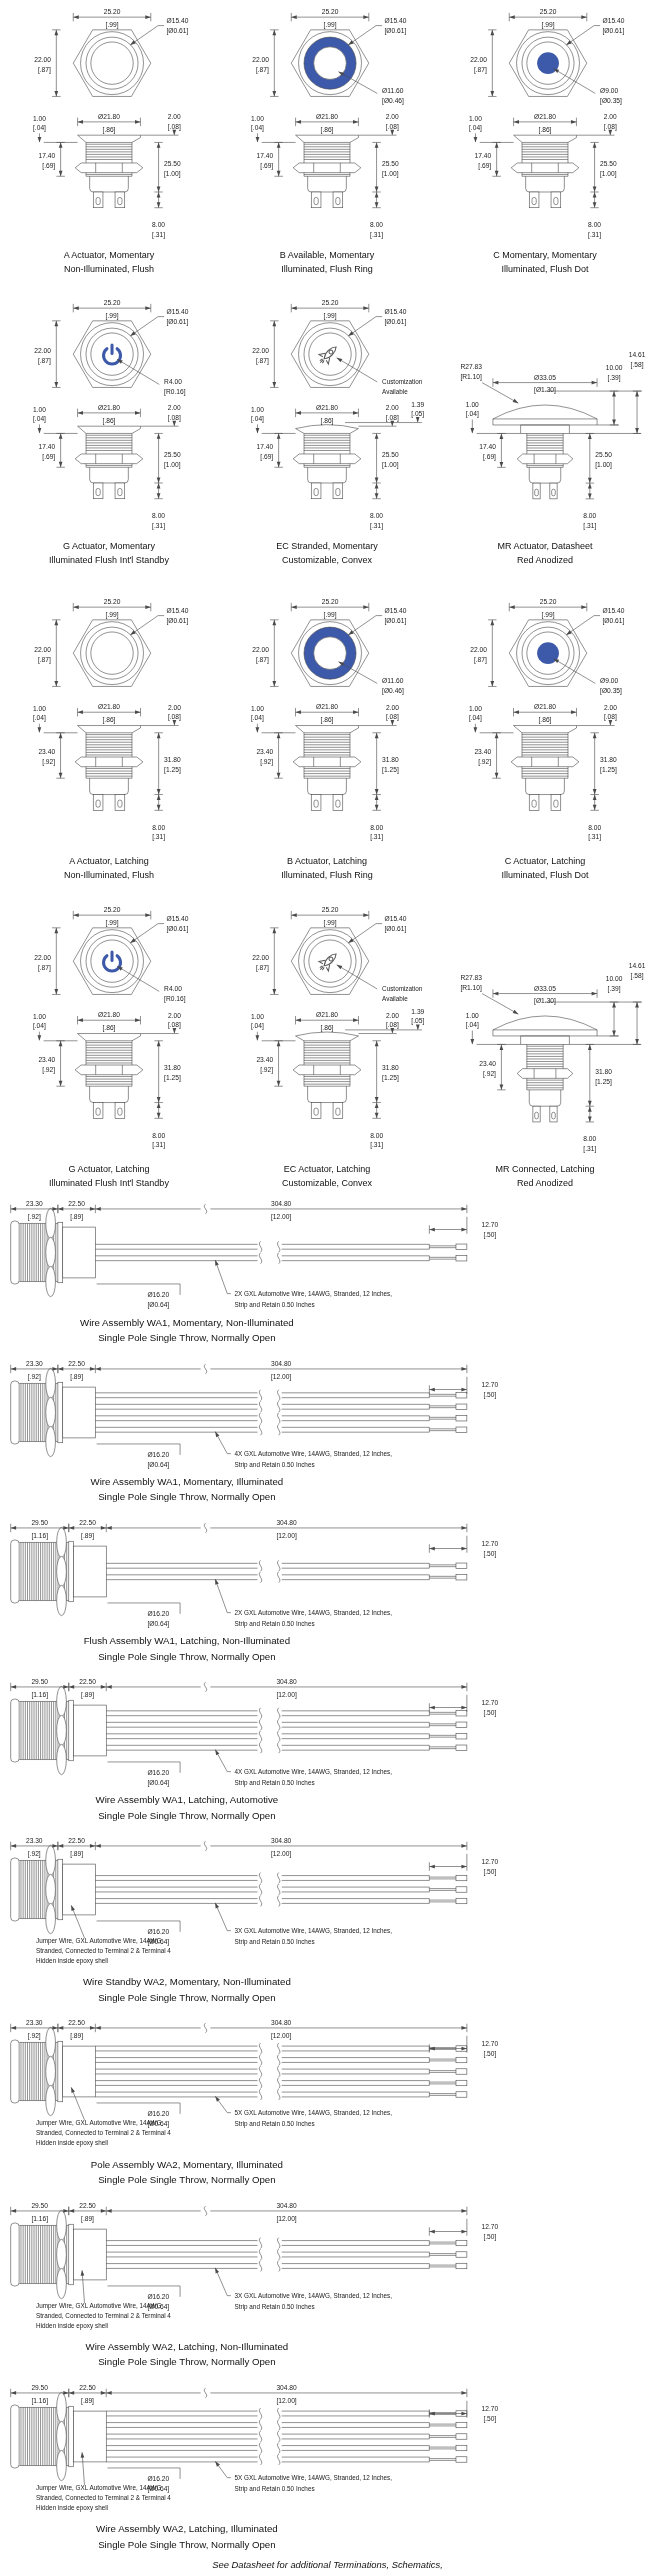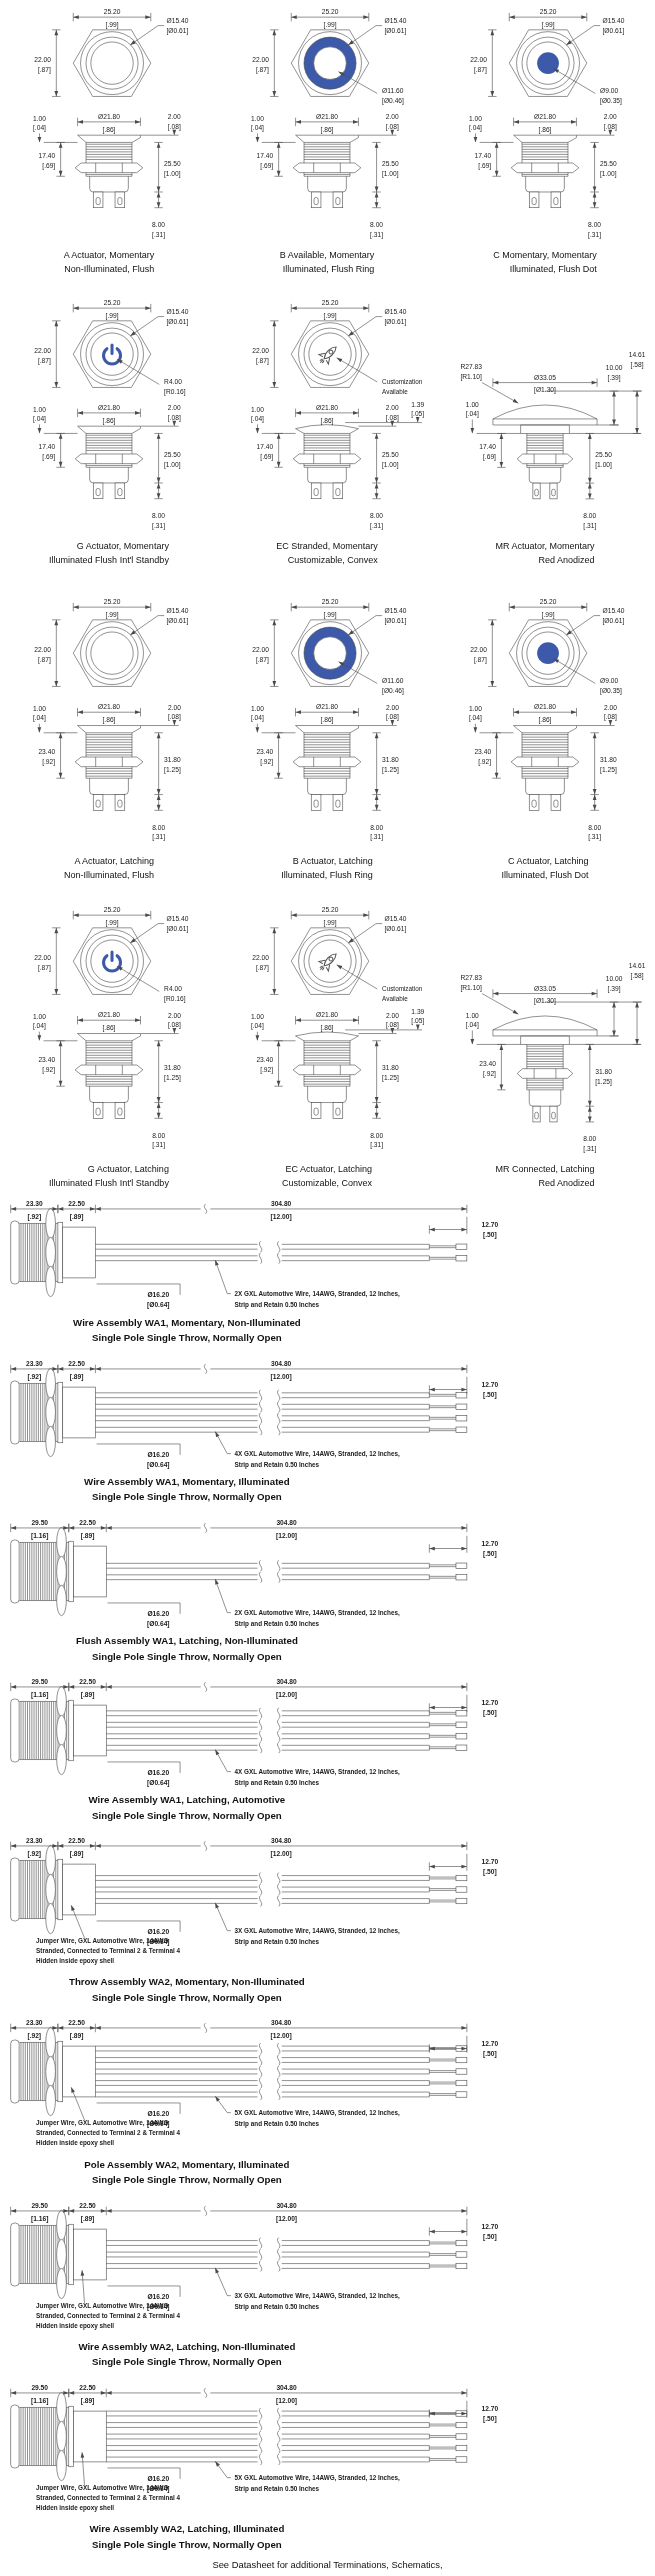--- a/index.html
+++ b/index.html
@@ -1,23 +1,23 @@
 <!DOCTYPE html>
 <html style="font-size:9.7px"><head>
 <meta charset="utf-8">
 <style>
   html,body{margin:0;padding:0;background:#fff;}
   body{width:655px;font-family:"Liberation Sans",sans-serif;color:#111;}
   .page{position:relative;width:655px;background:#fff;padding-top:2.4px;}
   .grid{display:grid;grid-template-columns:218px 218px 218px;grid-template-rows:276px 291px 315px 308px;}
   .cell{display:flex;flex-direction:column;align-items:center;justify-content:flex-end;padding-bottom:2.4px;}
-  .cap2{text-align:right;font-size:9px;line-height:1.5;color:#111;margin-top:2.4px;}
-  .asm{margin:0 0 6px 4.9px;font-weight:bold;}
+  .cap2{text-align:center;font-size:9px;line-height:1.5;color:#111;margin-top:2.4px;}
+  .asm{margin:0 0 6px 4.9px;}
   .asm-cap{width:364px;text-align:center;font-size:9.7px;line-height:1.6;color:#111;margin-top:1.2px;}
-  .footer{margin-top:3.6px;text-align:center;font-size:9.4px;line-height:1.55;color:#111;}
+  .footer{margin-top:3.6px;text-align:center;font-style:italic;font-size:9.4px;line-height:1.55;color:#111;}
   svg{display:block;}
   svg text{font-family:"Liberation Sans",sans-serif;font-size:11px;fill:#1a1a1a;}
   svg text.note{font-size:10.5px;}
   .draw{line-height:0;}
 </style>
 </head>
 <body>
 
 <div class="page">
 
@@ -628,21 +628,21 @@
             <text x="263" y="283" text-anchor="start">[1.00]</text>
             <line x1="254" y1="310" x2="254" y2="336" stroke="#4a4a4a" stroke-width="1"></line>
             <polygon points="0,0 -9,-3.1 -9,3.1" transform="translate(254,310) rotate(270)" fill="#4a4a4a"></polygon>
             <polygon points="0,0 -9,-3.1 -9,3.1" transform="translate(254,336) rotate(90)" fill="#4a4a4a"></polygon>
             <line x1="247" y1="336" x2="261" y2="336" stroke="#4a4a4a" stroke-width="1"></line>
             <text x="254" y="368" text-anchor="middle">8.00</text>
             <text x="254" y="384" text-anchor="middle">[.31]</text>
           </svg>
         </div>
       <div class="cap2">
-          <div>MR Actuator, Momentary</div>
+          <div>MR Actuator, Datasheet</div>
           <div>Red Anodized</div>
         </div>
     </div>
     <div class="cell">
       <div class="draw">
           <svg width="218" height="106" viewBox="0 0 360 175">
             <g fill="none" stroke="#4a4a4a">
               <polygon points="121,96 153,41 217,41 249,96 217,151 153,151"></polygon>
               <circle cx="185" cy="96" r="52"></circle>
               <circle cx="185" cy="96" r="43"></circle>
@@ -1818,21 +1818,21 @@
             <text x="378" y="172" text-anchor="start" class="note">3X GXL Automotive Wire, 14AWG, Stranded, 12 Inches,</text>
             <text x="378" y="190" text-anchor="start" class="note">Strip and Retain 0.50 Inches</text>
             <line x1="130" y1="180" x2="108" y2="126" stroke="#4a4a4a" stroke-width="1"></line>
             <polygon points="0,0 -9,-3.1 -9,3.1" transform="translate(108,126) rotate(-112.16634582208246)" fill="#4a4a4a"></polygon>
             <text x="50" y="188" text-anchor="start" class="note">Jumper Wire, GXL Automotive Wire, 14AWG</text>
             <text x="50" y="205" text-anchor="start" class="note">Stranded, Connected to Terminal 2 &amp; Terminal 4</text>
             <text x="50" y="222" text-anchor="start" class="note">Hidden inside epoxy shell</text>
           </svg>
         </div>
       <div class="asm-cap">
-          <div>Throw Assembly WA2, Momentary, Non-Illuminated</div>
+          <div>Wire Standby WA2, Momentary, Non-Illuminated</div>
           <div>Single Pole Single Throw, Normally Open</div>
         </div>
     </div>
     <div class="asm">
       <div class="draw">
           <svg width="643" height="144" viewBox="0 0 1060 238">
             <g fill="none" stroke="#4a4a4a">
               <rect x="8" y="48" width="14" height="104" rx="6"></rect>
               <line x1="22" y1="52" x2="86" y2="52" stroke="#4a4a4a" stroke-width="1"></line>
               <line x1="22" y1="148" x2="86" y2="148" stroke="#4a4a4a" stroke-width="1"></line>

